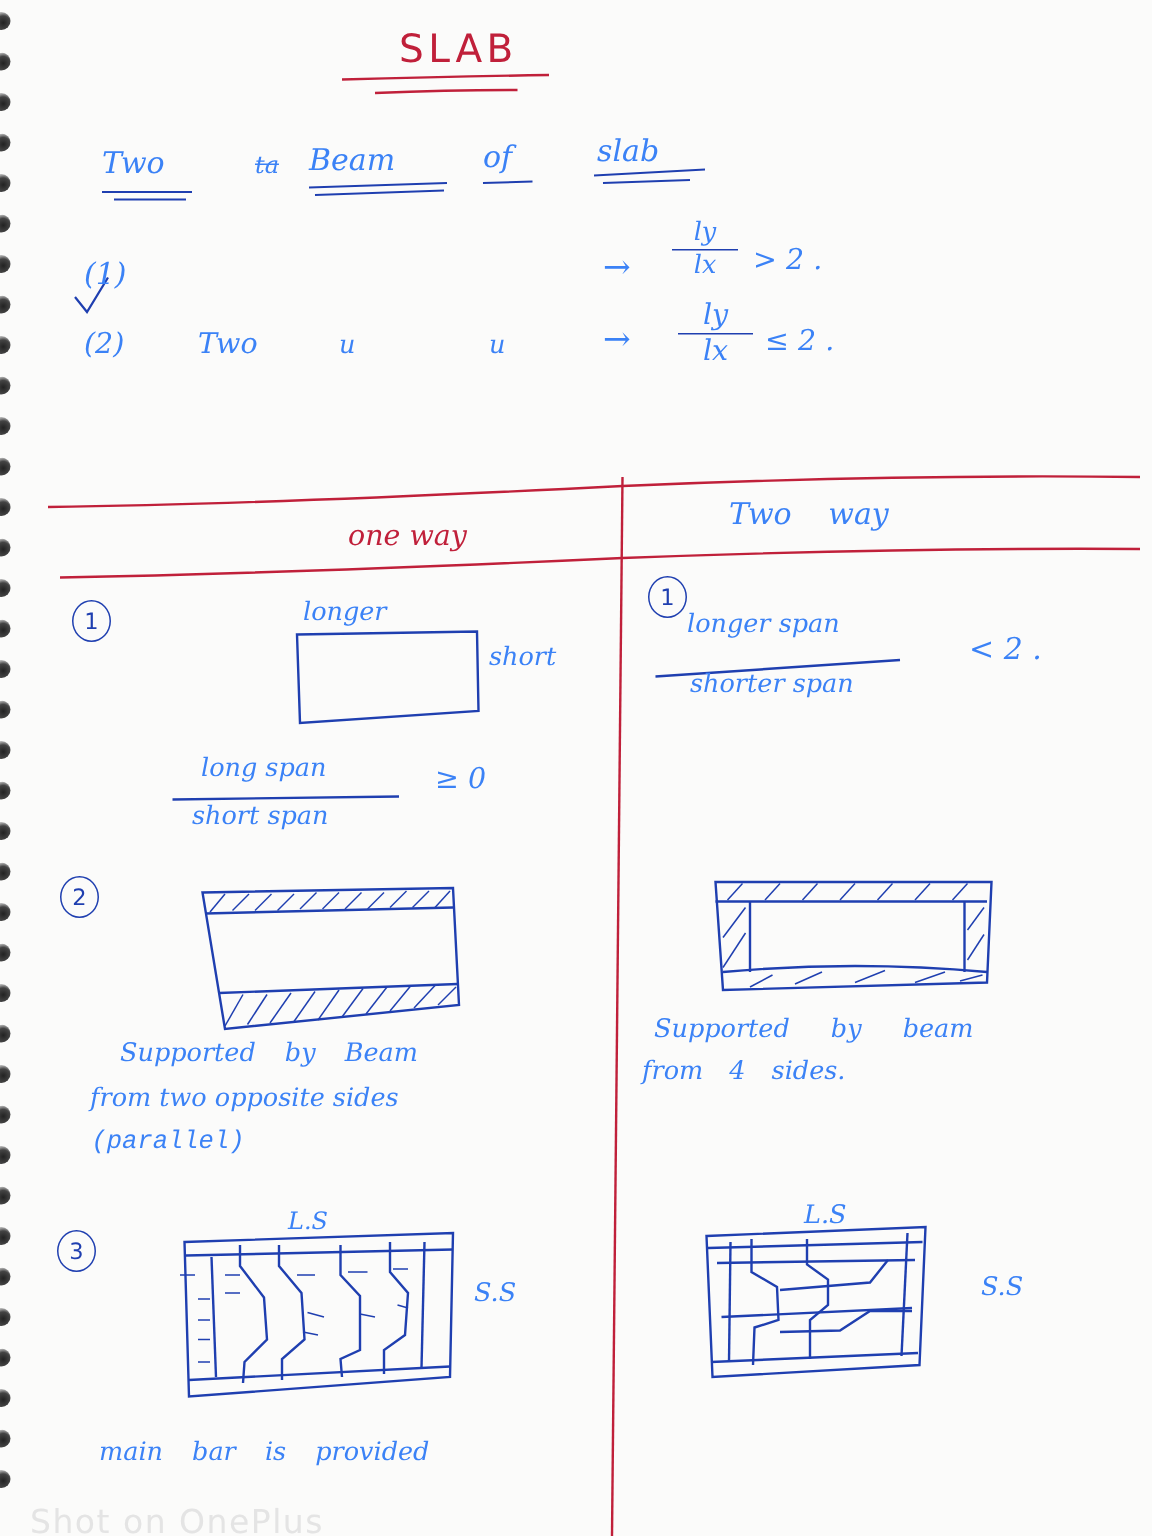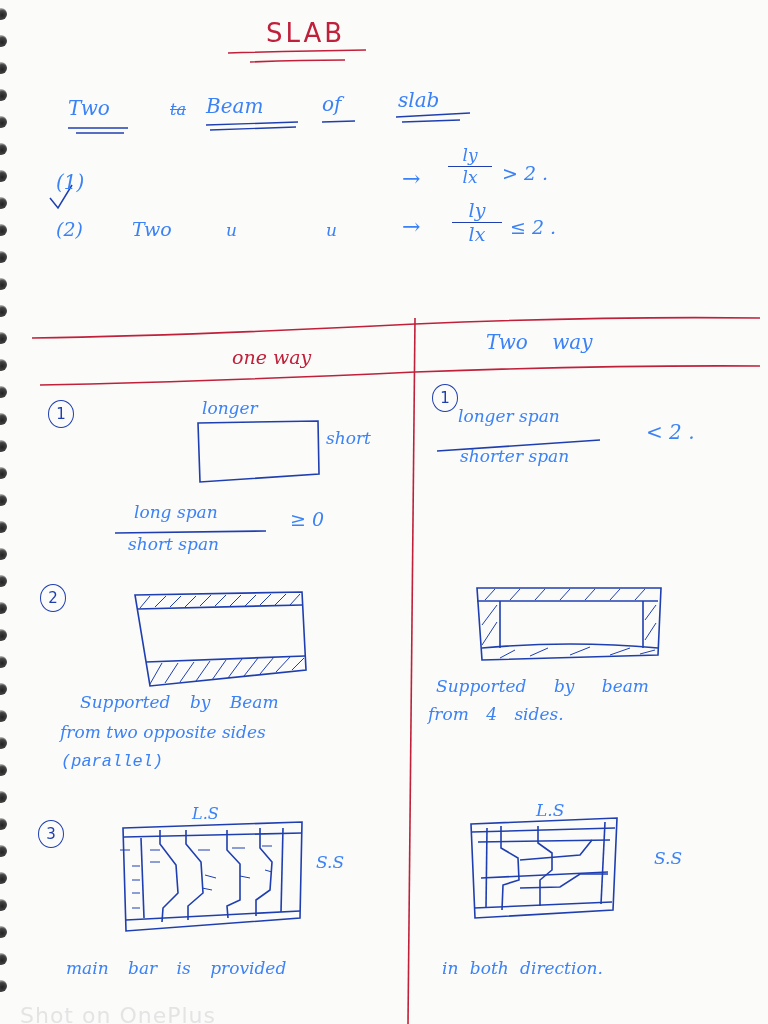--- a/index.html
+++ b/index.html
@@ -267,16 +267,15 @@
   <div class="hw blue sz17" style="left:61px; top:752px;font-family:Liberation Mono, monospace;">(parallel)</div>
   <div class="hw blue sz17" style="left:436px; top:676px; word-spacing:22px;">Supported by beam</div>
   <div class="hw blue sz17" style="left:428px; top:704px; word-spacing:12px;">from 4 sides.</div>
 
   <div class="circled" style="left:38px; top:820px;">3</div>
   <div class="hw blue sz16" style="left:192px; top:804px;">L.S</div>
   <div class="hw blue sz17" style="left:316px; top:852px;">S.S</div>
   <div class="hw blue sz17" style="left:536px; top:800px;">L.S</div>
   <div class="hw blue sz17" style="left:654px; top:848px;">S.S</div>
   <div class="hw blue sz17" style="left:66px; top:934px; word-spacing:14px;margin-top:24px;">main bar is provided</div>
-  <div class="hw blue sz17" style="left:442px; top:958px; word-spacing:6px;">in both direction.</div>
 
   <div class="watermark">Shot on OnePlus</div>
 </div>
 
 </body></html>

